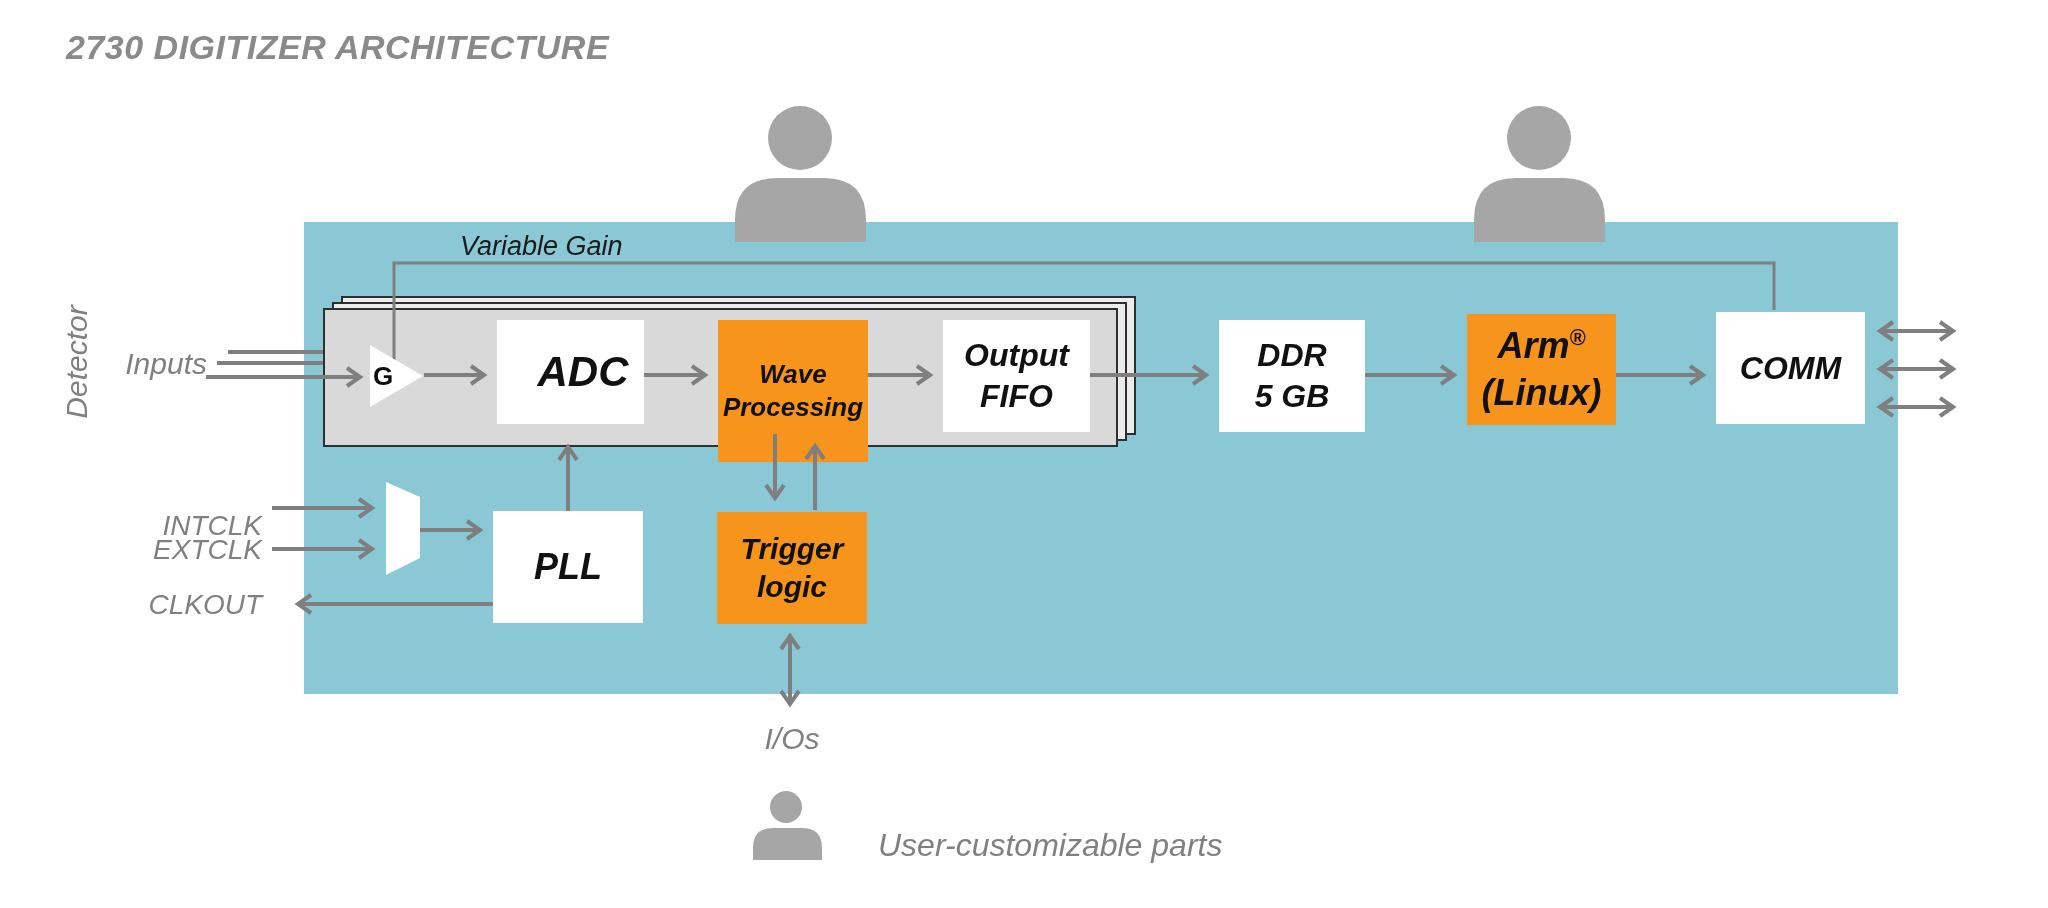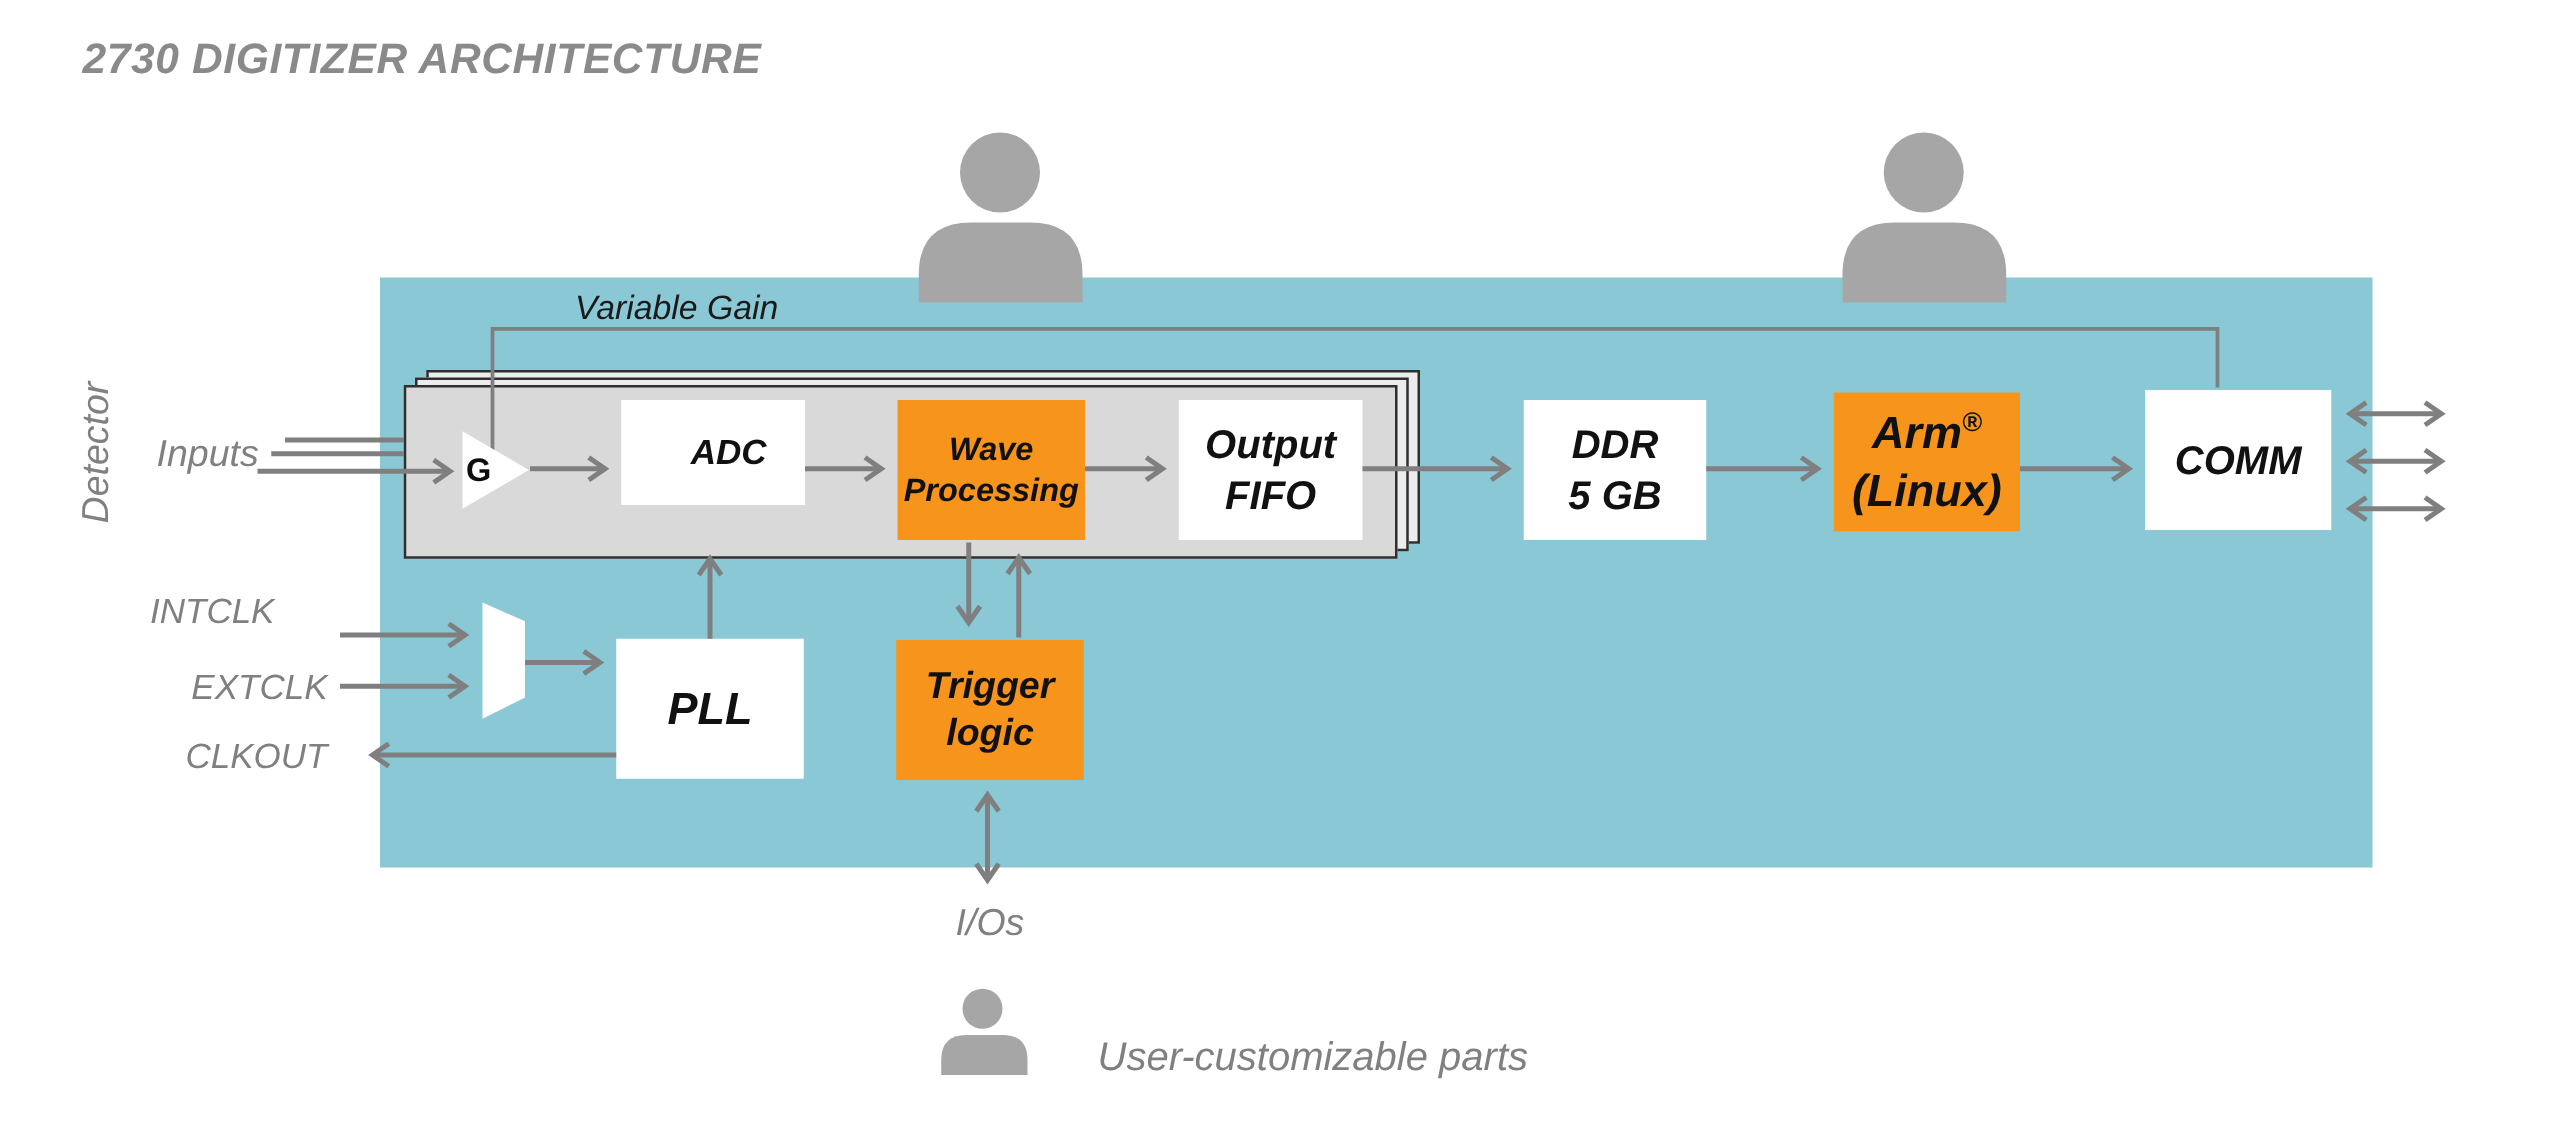--- a/index.html
+++ b/index.html
@@ -34,40 +34,40 @@
   .panel-back{left:341px;top:296px;width:795px;height:139px;background:var(--c-panel_back_gray);}
   .panel-mid{left:332px;top:302px;width:795px;height:139px;background:var(--c-panel_back_gray);}
   .panel-front{left:323px;top:308px;width:795px;height:139px;background:var(--c-panel_gray);}
   .block{
     display:flex;flex-direction:column;align-items:center;justify-content:center;
     text-align:center;z-index:3;color:var(--c-ink);
     font-weight:bold;font-style:italic;line-height:1.28;box-sizing:border-box;
   }
   .white{background:#fff;}
   .orange{background:var(--c-accent_orange);}
-  .blk-adc{left:497px;top:320px;width:147px;height:84px;font-size:28px;padding-left:25px;}
-  .blk-wave{left:718px;top:320px;width:150px;height:112px;font-size:26px;}
+  .blk-adc{left:497px;top:320px;width:147px;height:104px;font-size:42px;padding-left:25px;}
+  .blk-wave{left:718px;top:320px;width:150px;height:142px;font-size:26px;}
   .blk-fifo{left:943px;top:320px;width:147px;height:112px;font-size:32px;}
   .blk-ddr{left:1219px;top:320px;width:146px;height:112px;font-size:32px;}
   .blk-arm{left:1467px;top:314px;width:149px;height:111px;font-size:36px;}
   .blk-comm{left:1716px;top:312px;width:149px;height:112px;font-size:32px;}
   .blk-pll{left:493px;top:511px;width:150px;height:112px;font-size:36px;}
   .blk-trigger{left:717px;top:512px;width:150px;height:112px;font-size:30px;}
   .gain-label{
     left:368px;top:361px;width:30px;height:30px;z-index:6;
     display:flex;align-items:center;justify-content:center;
     font-weight:bold;font-size:26px;color:#0d0d0d;
   }
   .gray-label{
     color:var(--c-label_gray);font-style:italic;font-size:28px;z-index:3;
   }
   .lbl-detector{left:6px;top:346px;width:140px;height:32px;text-align:center;
     transform:rotate(-90deg);font-size:30px;}
   .lbl-inputs{left:60px;top:347px;width:147px;text-align:right;font-size:30px;}
-  .lbl-intclk{left:120px;top:473px;width:142px;}
+  .lbl-intclk{left:120px;top:510px;width:142px;text-align:right;}
   .lbl-extclk{left:120px;top:534px;width:142px;text-align:right;}
   .lbl-clkout{left:110px;top:589px;width:152px;text-align:right;}
   .lbl-ios{left:742px;top:722px;width:100px;text-align:center;font-size:30px;}
   .vg-label{
     left:460px;top:231px;z-index:3;color:#1a1a1a;
     font-style:italic;font-weight:500;font-size:27px;
   }
   .legend-text{color:var(--c-label_gray);font-style:italic;font-size:32px;z-index:3;}
   .legend-prefix{left:330px;top:827px;width:370px;text-align:right;}
   .legend-suffix{left:878px;top:827px;width:500px;}

